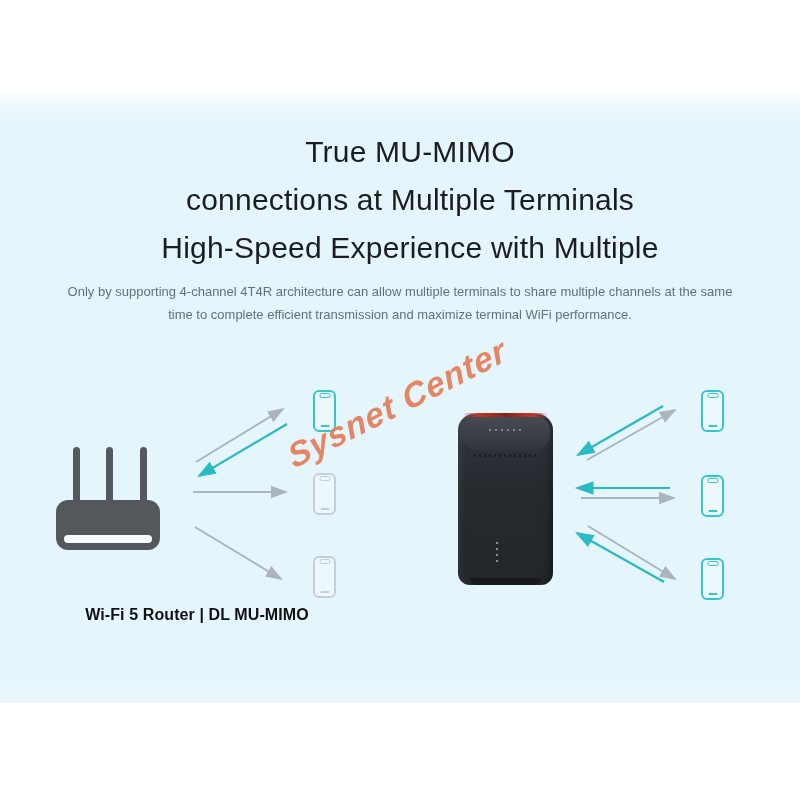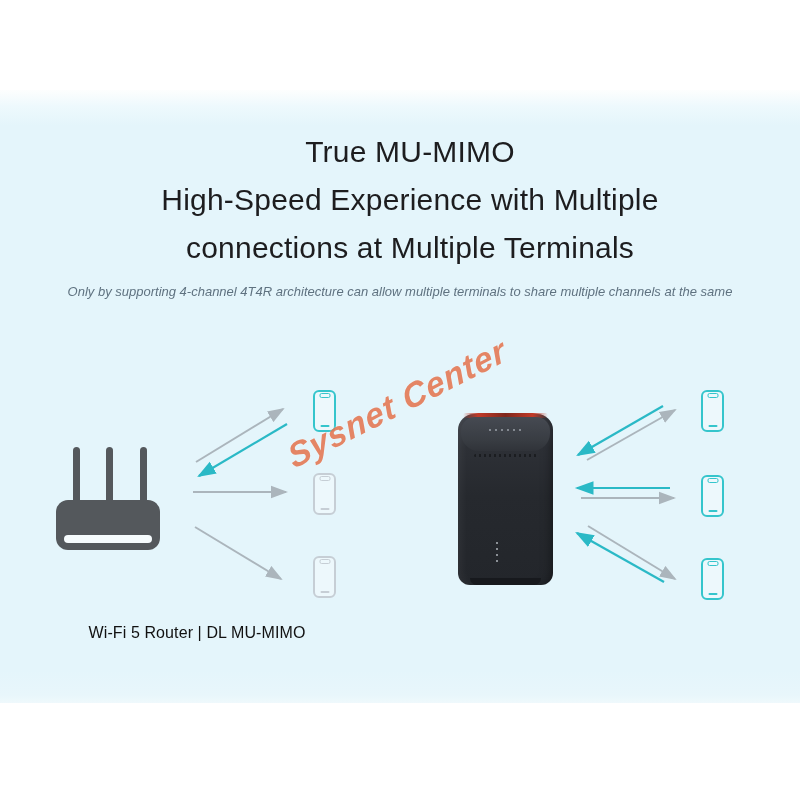--- a/index.html
+++ b/index.html
@@ -13,24 +13,24 @@
   }
   .title{
     position:absolute;top:38px;left:0;width:800px;text-align:center;
     font-size:30px;line-height:48px;font-weight:400;color:#1d1d1f;letter-spacing:.2px;
   }
   .title span{display:block;padding-left:20px;}
   .subtitle{
     position:absolute;top:190px;left:0;width:800px;text-align:center;
     font-size:13px;line-height:23px;font-weight:400;color:#5f7280;
   }
-  .subtitle span{display:block;font-style:italic;}
+  .subtitle span{display:block;}
   .caption{
-    position:absolute;top:534px;width:280px;text-align:center;
-    font-size:16px;font-weight:400;color:#111111;letter-spacing:.1px;
+    position:absolute;top:516px;width:280px;text-align:center;
+    font-size:16px;font-weight:700;color:#111111;letter-spacing:.1px;
   }
   .caption.left{left:57px;}
   .caption.right{left:452px;}
 
   
   .watermark{
     position:absolute;left:247px;top:283px;width:300px;height:60px;line-height:60px;
     text-align:center;font-size:34px;font-weight:700;font-style:italic;letter-spacing:1px;
     color:rgba(224,100,58,0.78);
     transform:rotate(-27deg) skewX(-6deg);
@@ -104,26 +104,27 @@
   }
 </style>
 </head>
 <body>
 
 <div class="stage">
   <div class="hero">
 
     <div class="title">
       <span>True MU-MIMO</span>
+      <span>connections at Multiple Terminals</span>
       <span>High-Speed Experience with Multiple</span>
-      <span>connections at Multiple Terminals</span>
     </div>
 
     <div class="subtitle">
       <span>Only by supporting 4-channel 4T4R architecture can allow multiple terminals to share multiple channels at the same</span>
+      <span>time to complete efficient transmission and maximize terminal WiFi performance.</span>
     </div>
 
     <svg class="arrows" viewBox="0 0 800 613" xmlns="http://www.w3.org/2000/svg">
       <defs>
         <marker id="ag" markerWidth="9" markerHeight="7" refX="7.5" refY="3.5" orient="auto">
           <polygon points="0 0.4, 8.5 3.5, 0 6.6" fill="#abb5bc"></polygon>
         </marker>
         <marker id="at" markerWidth="9" markerHeight="7" refX="7.5" refY="3.5" orient="auto">
           <polygon points="0 0.4, 8.5 3.5, 0 6.6" fill="#2ab9c6"></polygon>
         </marker>

